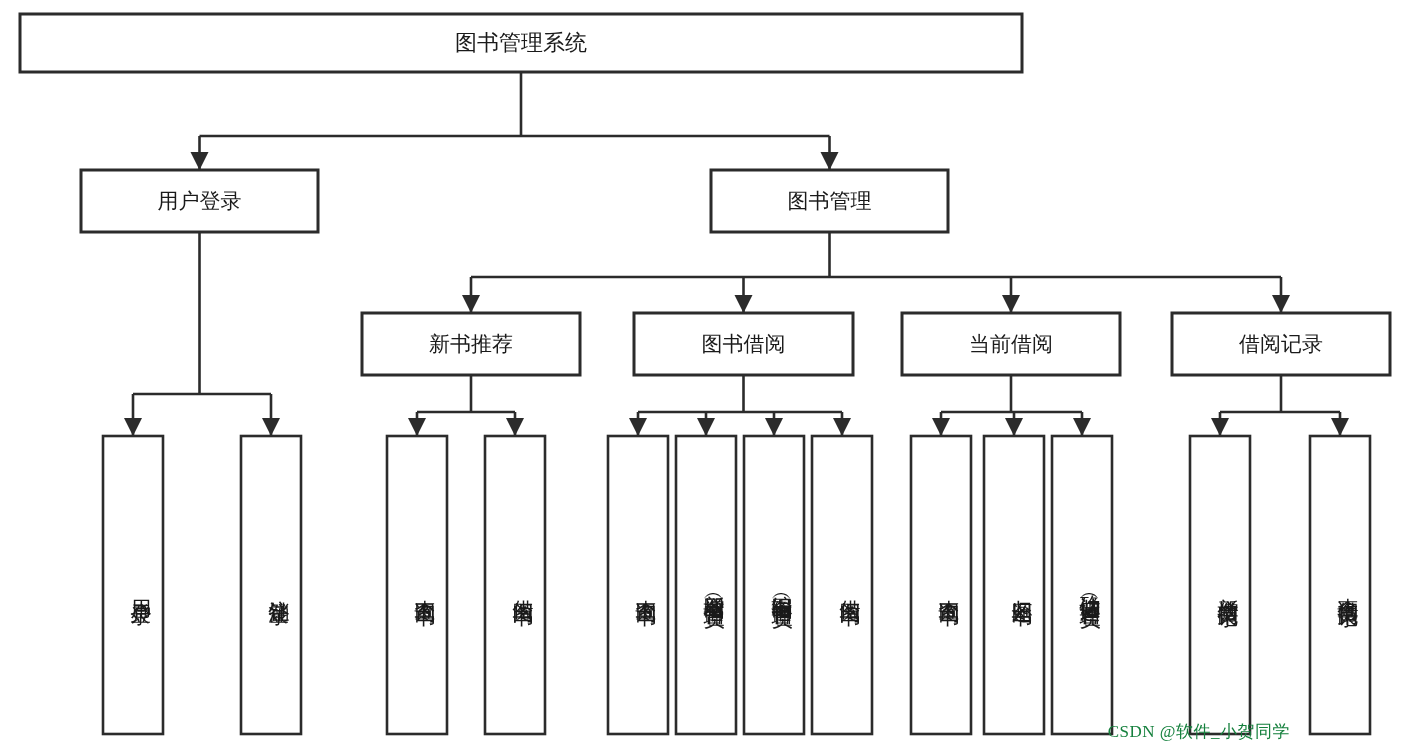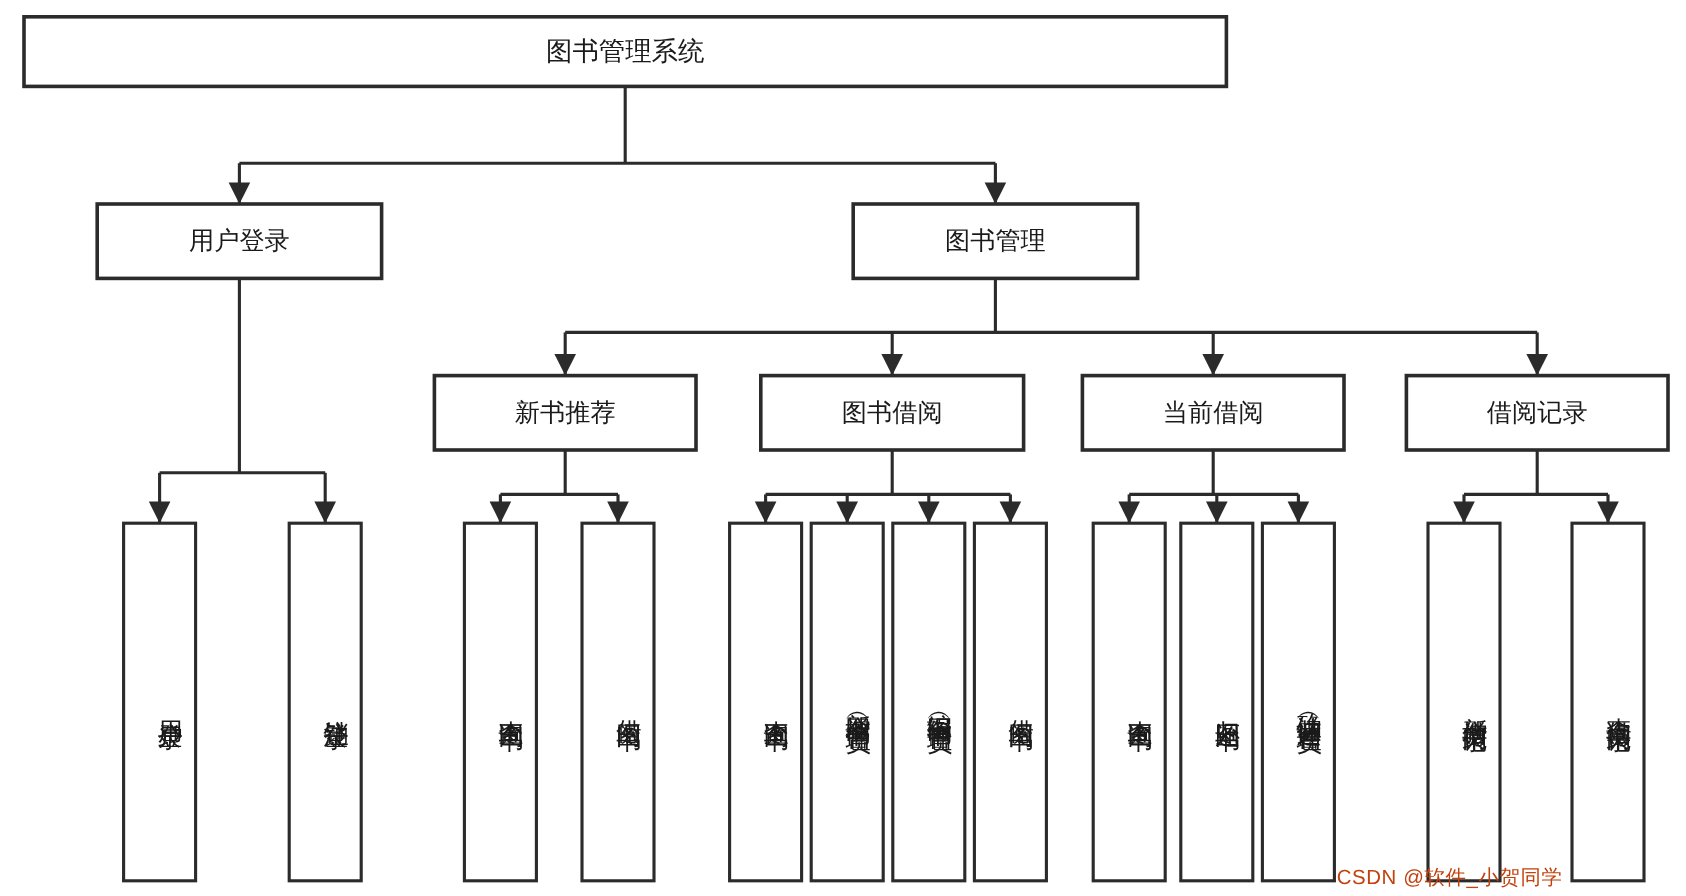--- a/index.html
+++ b/index.html
@@ -69,25 +69,25 @@
     font-size: 21px;
     line-height: 1.18;
     color: #1a1a1a;
     letter-spacing: 2px;
     white-space: nowrap;
     pointer-events: none;
     text-align: left;
   }
   .watermark {
     position: absolute;
-    right: 4px;
+    right: 16px;
     bottom: 4px;
-    font-family: Liberation Sans, sans-serif;
+    font-family: Liberation Serif, serif;
     font-size: 17px;
-    color: #c2410c;
+    color: #15803d;
     letter-spacing: 0.5px;
     white-space: nowrap;
   }
 </style>
 </head>
 <body>
 
 <div id="diagram-root">
 
   <svg id="diagram-svg" viewBox="0 0 1405 747" xmlns="http://www.w3.org/2000/svg">

